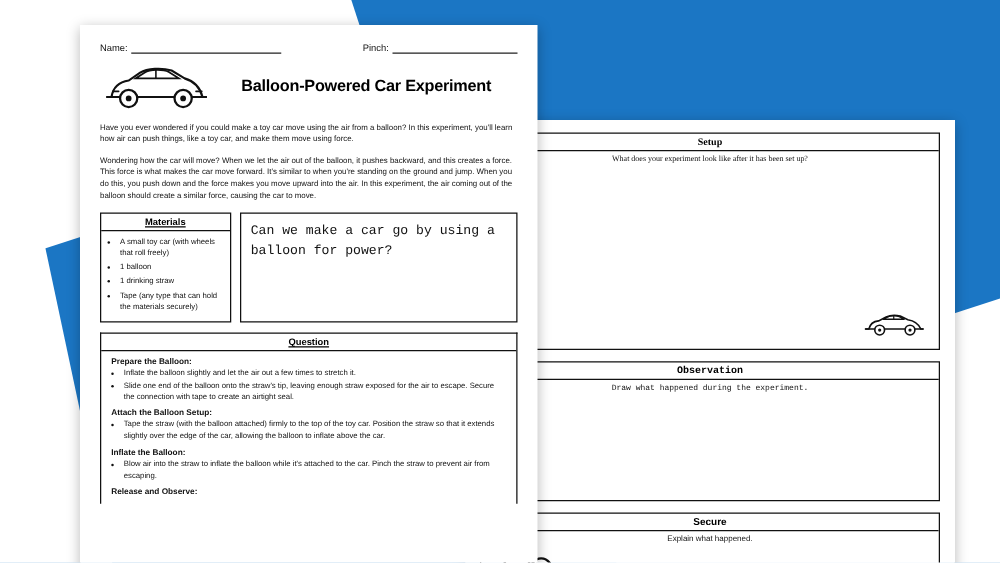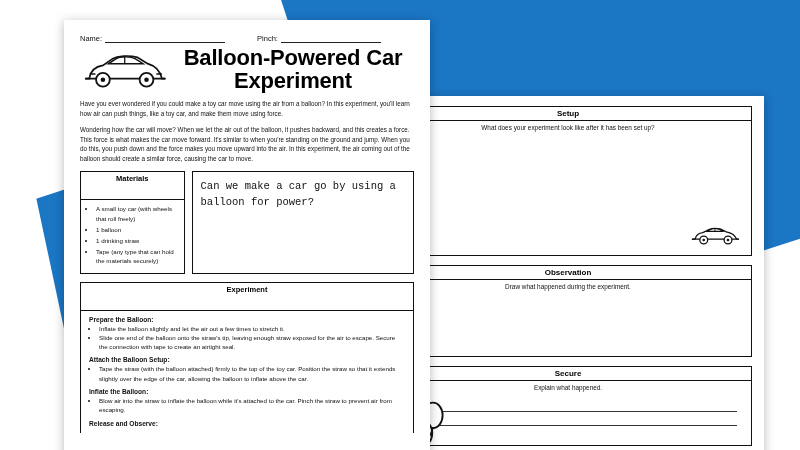--- a/index.html
+++ b/index.html
@@ -77,20 +77,21 @@
     top: 20px;
     width: 366px;
     height: 442px;
     padding: 14px 16px 0 16px;
     overflow: hidden;
   }
 
   
   .name-date {
     display: flex;
+    justify-content: space-between;
     font-size: 7.5px;
     color: #111;
     margin-bottom: 4px;
     gap: 32px;
   }
   .nd-item {
     display: flex;
     align-items: flex-end;
     gap: 3px;
   }
@@ -108,21 +109,21 @@
     gap: 6px;
     margin-top: 2px;
   }
   .car-art {
     flex: 0 0 auto;
     width: 86px;
     height: 44px;
   }
   .worksheet-title {
     flex: 1 1 auto;
-    font-size: 22px;
+    font-size: 13px;
     font-weight: bold;
     line-height: 1.03;
     text-align: center;
     color: #000;
     letter-spacing: -0.2px;
   }
 
   .intro-p {
     font-size: 6.3px;
     line-height: 1.5;
@@ -138,22 +139,23 @@
     margin-top: 8px;
   }
   .panel {
     border: 1px solid #111;
     box-sizing: border-box;
   }
   .panel-head {
     text-align: center;
     font-size: 7.5px;
     font-weight: bold;
-    padding: 2px 0 16px 0;
+    padding: 2px 0 2px 0;
     border-bottom: 1px solid #111;
+    text-decoration: underline;
   }
   .panel-body { padding: 4px 6px 5px 6px; }
   .materials { width: 156px; }
   .question { flex: 1 1 auto; }
   .mat-list {
     margin: 0;
     padding-left: 9px;
     font-size: 6.2px;
     line-height: 1.55;
     color: #111;
@@ -211,22 +213,22 @@
     font-weight: bold;
     padding: 2px 0;
     border-bottom: 1px solid #111;
   }
   .bpanel-sub {
     text-align: center;
     font-size: 6.4px;
     padding: 3px 0 0 0;
     color: #111;
   }
-  .setup-box { height: 150px; }
-  .obs-box { height: 92px; }
+  .setup-box { height: 174px; font-family: Liberation Serif, serif; }
+  .obs-box { height: 112px; font-family: Liberation Mono, monospace; }
   .res-box { height: 80px; }
   .res-lines {
     padding: 7px 14px 0 14px;
   }
   .res-line {
     border-bottom: 0.8px solid #333;
     height: 13px;
   }
   .car-small {
     position: absolute;
@@ -340,21 +342,21 @@
         </div>
       </div>
       <div class="panel question">
         <div class="panel-body">
           <div class="question-text">Can we make a car go by using a balloon for power?</div>
         </div>
       </div>
     </div>
 
     <div class="procedure">
-      <div class="panel-head">Experiment</div>
+      <div class="panel-head">Question</div>
       <div class="proc-body">
 
         <div class="proc-step-title first">Prepare the Balloon:</div>
         <ul class="proc-list">
           <li>Inflate the balloon slightly and let the air out a few times to stretch it.</li>
           <li>Slide one end of the balloon onto the straw's tip, leaving enough straw exposed for the air to escape. Secure the connection with tape to create an airtight seal.</li>
         </ul>
 
         <div class="proc-step-title">Attach the Balloon Setup:</div>
         <ul class="proc-list">

